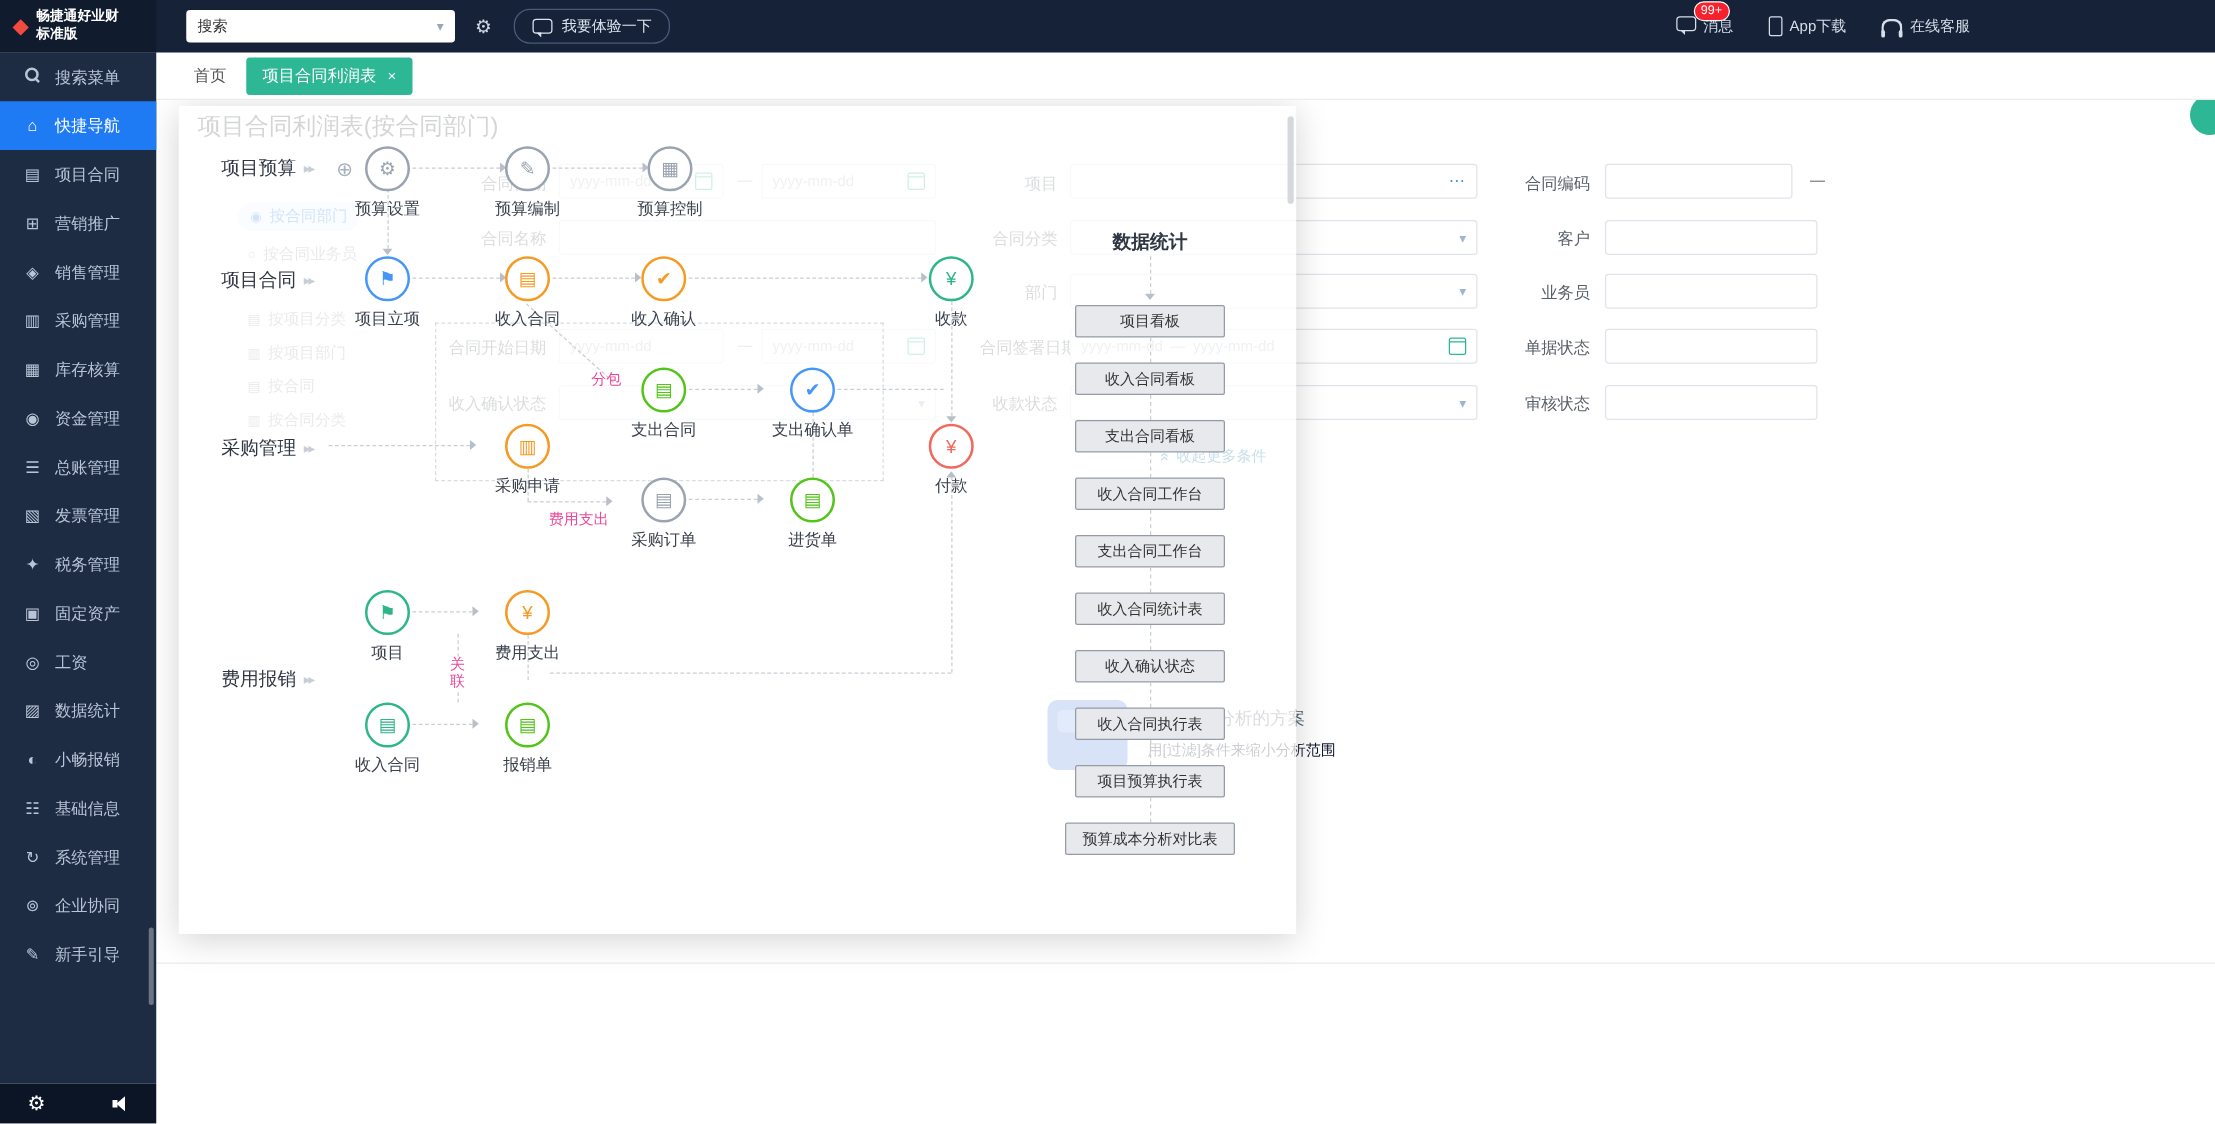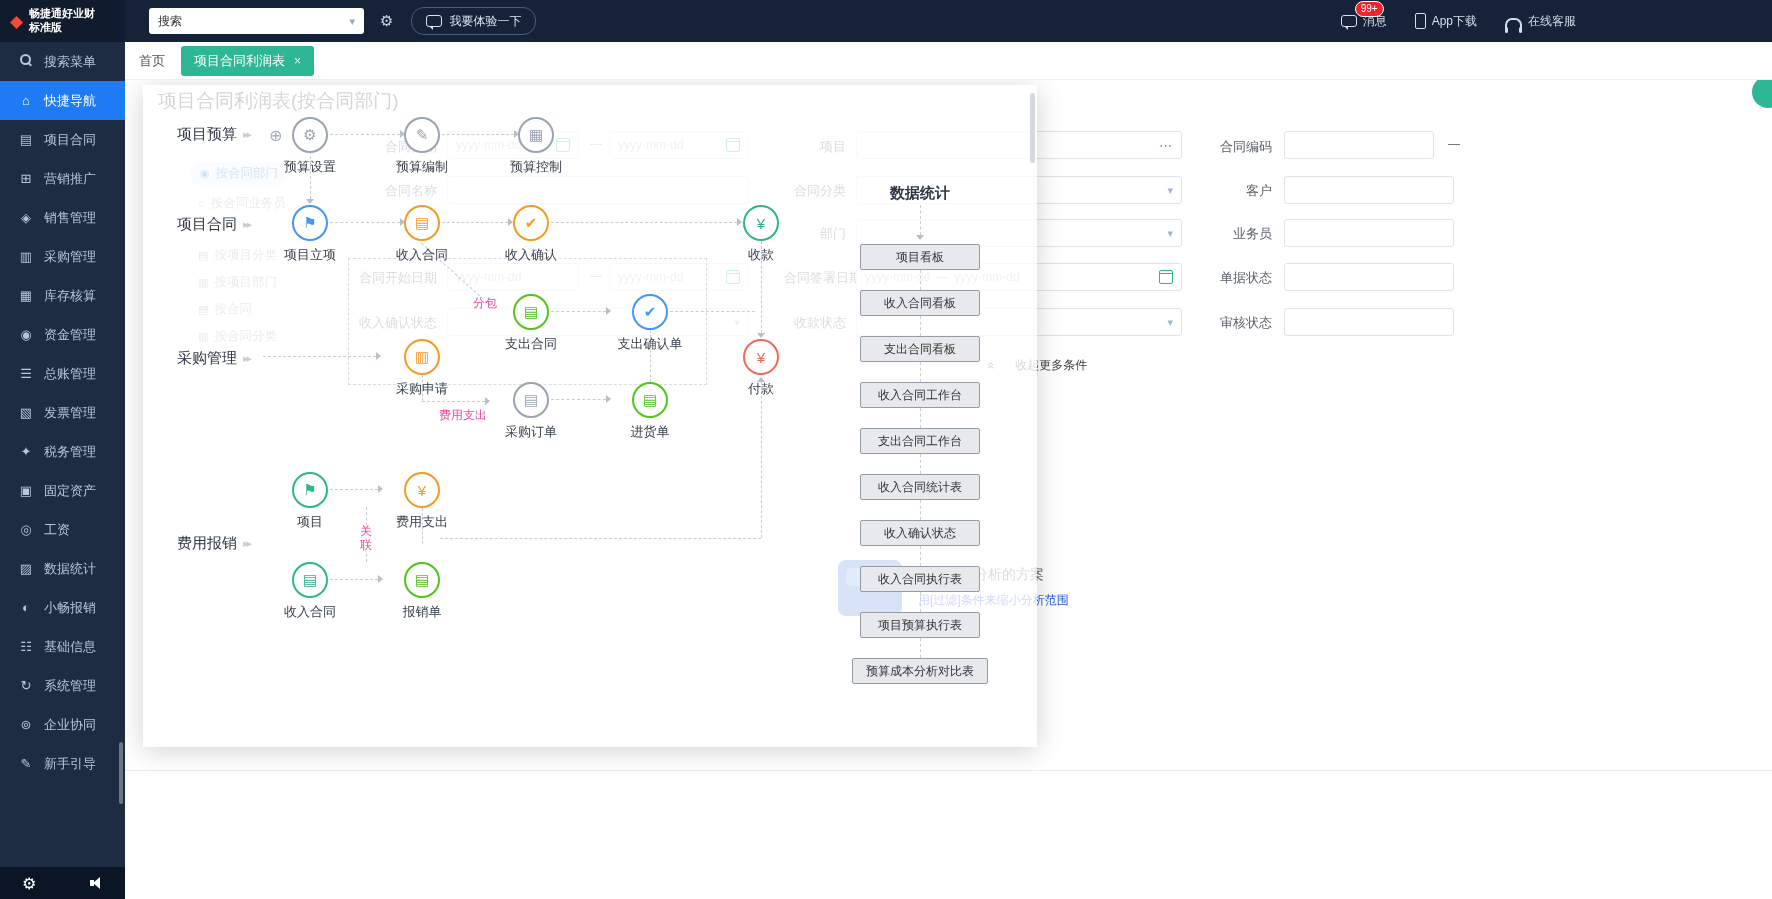--- a/index.html
+++ b/index.html
@@ -10,21 +10,21 @@
   
   .topbar{position:absolute;left:0;top:0;width:1772px;height:42px;background:#152238;display:flex;align-items:center;color:#e8edf5;z-index:5}
   .logo{width:125px;height:42px;background:#101b2d;display:flex;align-items:center;gap:6px;padding-left:10px;box-sizing:border-box}
   .logo-mark{color:#f04b3e;font-size:17px}
   .logo-txt{font-size:11px;font-weight:bold;line-height:1.25;color:#fff}
   .top-search{margin-left:24px;width:215px;height:26px;background:#fff;border-radius:3px;display:flex;align-items:center;padding:0 9px;font-size:12px;color:#333;box-sizing:border-box;cursor:text}
   .top-search .chev{margin-left:auto;color:#9aa6b8;font-size:11px}
   .top-gear{margin-left:16px;color:#cfd8e6;font-size:15px;cursor:pointer}
   .top-exp{margin-left:18px;height:26px;border:1px solid #4a5b78;border-radius:13px;display:flex;align-items:center;gap:7px;padding:0 14px;font-size:12px;color:#dbe4f0;cursor:pointer}
   .top-right{margin-left:auto;margin-right:196px;display:flex;align-items:center;gap:28px}
-  .tr-item{display:flex;align-items:center;gap:6px;font-size:12px;color:#d6deea;cursor:pointer;position:relative}
+  .tr-item{display:flex;gap:6px;font-size:12px;color:#d6deea;cursor:pointer;position:relative}
   .badge{position:absolute;top:-12px;left:14px;background:#f5222d;color:#fff;font-size:10px;line-height:1;padding:2px 5px;border-radius:8px;border:1px solid #fff}
   .ico-bub{display:inline-block;width:14px;height:10px;border:1.5px solid currentColor;border-radius:3px;position:relative}
   .ico-bub::after{content:"";position:absolute;left:2px;bottom:-4px;border-left:4px solid transparent;border-top:4px solid currentColor}
   .ico-ph{display:inline-block;width:9px;height:14px;border:1.5px solid currentColor;border-radius:2px}
   .ico-hs{display:inline-block;width:13px;height:9px;border:2px solid currentColor;border-bottom:none;border-radius:7px 7px 0 0;position:relative;top:2px}
   .ico-hs::before,.ico-hs::after{content:"";position:absolute;bottom:-4px;width:3px;height:6px;background:currentColor;border-radius:2px}
   .ico-hs::before{left:-2px}.ico-hs::after{right:-2px}
 
   
   .sidebar{position:absolute;left:0;top:42px;width:125px;height:825px;background:#1d2b43;z-index:5}
@@ -34,45 +34,45 @@
   .ico-mag{display:inline-block;width:12px;height:12px;position:relative}
   .ico-mag::before{content:"";position:absolute;width:7px;height:7px;border:2px solid currentColor;border-radius:50%;left:0;top:0}
   .ico-mag::after{content:"";position:absolute;width:5px;height:2px;background:currentColor;transform:rotate(45deg);left:7px;top:9px}
   .side-scroll{position:absolute;right:2px;top:700px;width:4px;height:62px;background:rgba(255,255,255,.35);border-radius:2px}
   .side-bottom{position:absolute;left:0;top:867px;width:125px;height:32px;background:#0b1526;display:flex;align-items:center;justify-content:space-between;padding:0 22px;box-sizing:border-box;color:#fff;z-index:6}
   .ico-vol{display:inline-block;width:13px;height:12px;position:relative}
   .ico-vol::before{content:"";position:absolute;left:0;top:3px;width:4px;height:6px;background:#fff}
   .ico-vol::after{content:"";position:absolute;left:3px;top:0;border-top:6px solid transparent;border-bottom:6px solid transparent;border-right:7px solid #fff}
 
   
-  .tabbar{position:absolute;left:125px;top:42px;width:1647px;height:38px;background:#fff;border-bottom:1px solid #ececec;display:flex;align-items:center;gap:16px;padding-left:14px;box-sizing:border-box;z-index:4}
+  .tabbar{position:absolute;left:125px;top:42px;width:1647px;height:38px;background:#fff;border-bottom:1px solid #ececec;display:flex;align-items:center;gap:16px;padding-left:30px;box-sizing:border-box;z-index:4}
   .tab-home{font-size:13px;color:#555;cursor:pointer}
   .tab-active{background:#2eb795;color:#fff;height:30px;border-radius:3px;display:flex;align-items:center;gap:9px;padding:0 13px;font-size:13px;cursor:pointer}
   .tab-active .tclose{font-size:12px;opacity:.9;cursor:pointer}
 
   
   .bg-layer{position:absolute;inset:0;z-index:1}
   .pg-title{position:absolute;left:158px;top:88px;font-size:19px;color:#3c424b}
   .bg-label{position:absolute;font-size:13px;color:#5a6068;text-align:right}
   .bx{position:absolute;height:28px;background:#fff;border:1px solid #e0e4ea;border-radius:3px;display:flex;align-items:center;gap:6px;padding:0 8px;font-size:12px;color:#b9bfc9;box-sizing:border-box}
   .bx .chev2{margin-left:auto;color:#9fb6cf;font-size:11px}
   .bx .dots{margin-left:auto;color:#4a90e2;font-size:13px;letter-spacing:1px}
   .bx .cal-r{margin-left:auto}
   .ico-cal{display:inline-block;width:12px;height:12px;border:1px solid #2eb795;border-radius:2px;position:relative}
   .ico-cal::before{content:"";position:absolute;top:2px;left:0;right:0;height:1px;background:#2eb795}
   .range-sep{position:absolute;font-size:12px;color:#9aa0a8}
   .scheme{position:absolute;display:flex;align-items:center;gap:6px;font-size:12.5px;color:#98a0ab;cursor:pointer}
   .scheme .sic{font-size:11px}
   .scheme.sel{background:#e6f2ff;border-radius:12px;padding:3px 10px;color:#3a86e0}
-  .collapse{position:absolute;left:988px;top:357px;display:flex;align-items:center;gap:20px;font-size:12px;color:#404040;cursor:pointer}
+  .collapse{position:absolute;left:929px;top:357px;display:flex;align-items:center;gap:5px;font-size:12px;color:#0369a1;cursor:pointer}
   .rot90{display:inline-block;transform:rotate(90deg);font-size:13px}
   .hint-cube{position:absolute;left:838px;top:560px;width:64px;height:56px;background:#4d7fe0;border-radius:8px}
   .hint-cube::before{content:"";position:absolute;left:8px;top:8px;width:30px;height:18px;background:#7aa6f0;border-radius:4px}
   .hint-t1{position:absolute;left:918px;top:566px;font-size:14px;color:#55606e}
-  .hint-t2{position:absolute;left:918px;top:592px;font-size:12px;color:#1d4ed8}
+  .hint-t2{position:absolute;left:918px;top:592px;font-size:12px;color:#0f172a}
   .divider{position:absolute;left:125px;top:770px;width:1647px;height:1px;background:#ececec}
   .fab{position:absolute;left:1752px;top:76px;width:32px;height:32px;border-radius:50%;background:#2eb795}
 
   
   .modal{position:absolute;left:143px;top:85px;width:894px;height:662px;background:rgba(255,255,255,.78);box-shadow:0 4px 26px rgba(0,0,0,.18);z-index:2}
   .m-scroll{position:absolute;right:2px;top:8px;width:5px;height:70px;background:#d5d9de;border-radius:3px}
   .frow{position:absolute;display:flex;align-items:center;gap:6px;font-size:15px;font-weight:normal;color:#2f3744}
   .frow .da{color:#c8cdd6;font-size:11px;letter-spacing:-2px}
   .plus{position:absolute;left:126px;top:41px;font-size:16px;color:#a8b0bc}
   .fnode{position:absolute;width:76px;text-align:center;cursor:pointer}

